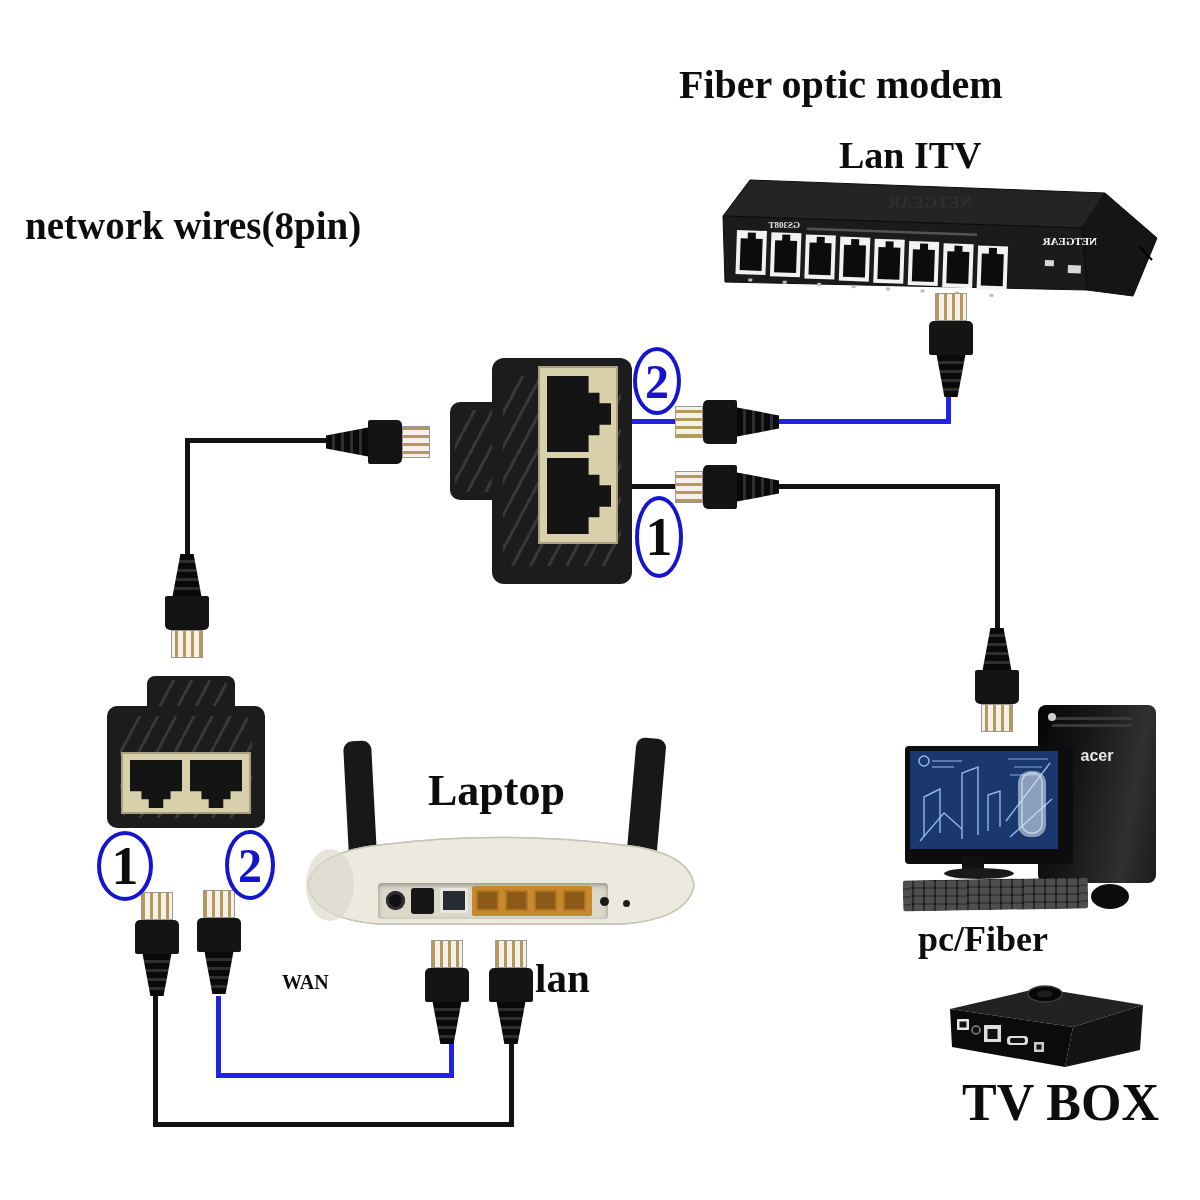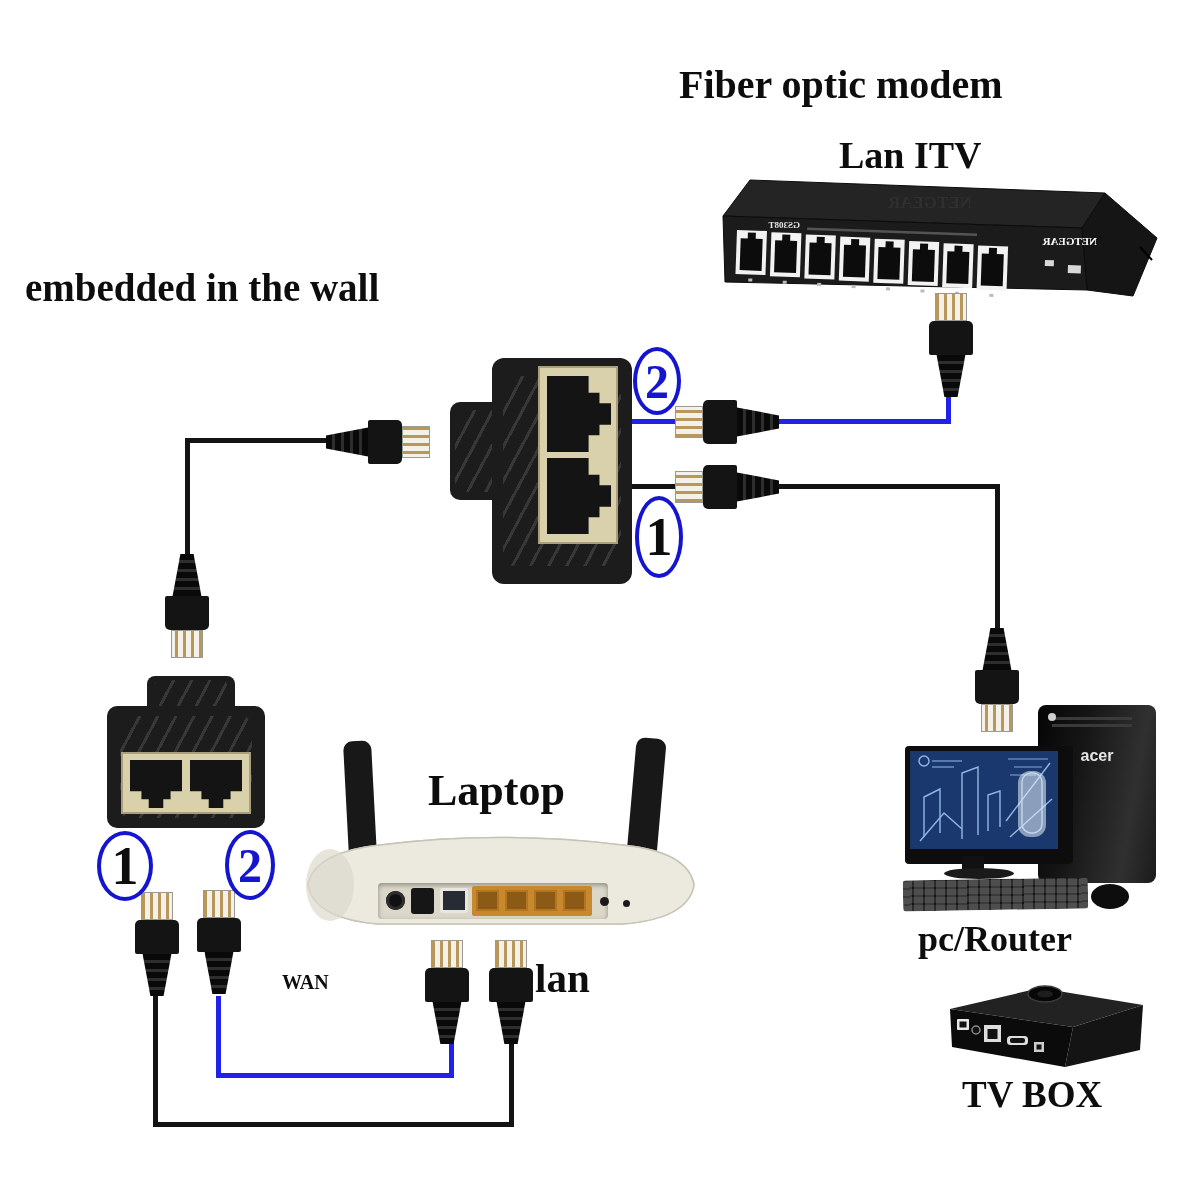--- a/index.html
+++ b/index.html
@@ -54,28 +54,28 @@
        transform:rotate(-1deg);z-index:3;
        background-image:repeating-linear-gradient(90deg,rgba(255,255,255,0.16) 0 9px,transparent 9px 11px),
                         repeating-linear-gradient(0deg,rgba(255,255,255,0.10) 0 6px,transparent 6px 8px);}
   #mouse{position:absolute;left:1091px;top:884px;width:38px;height:25px;border-radius:50%;background:#0d0d0d;z-index:3;}
 </style>
 </head>
 <body>
 
 <div id="canvas">
 
-  <div class="lbl" style="left:25px;top:268px;font-size:39px;">embedded in the wall</div>
+  <div class="lbl" style="left:25px;top:206px;font-size:39px;">network wires(8pin)</div>
   <div class="lbl" style="left:679px;top:64px;font-size:40px;">Fiber optic modem</div>
   <div class="lbl" style="left:823px;top:136px;font-size:38px;margin-left:16px;">Lan ITV</div>
   <div class="lbl" style="left:428px;top:768px;font-size:44px;">Laptop</div>
   <div class="lbl" style="left:282px;top:972px;font-size:20px;">WAN</div>
   <div class="lbl" style="left:535px;top:957px;font-size:41px;">lan</div>
-  <div class="lbl" style="left:918px;top:921px;font-size:36px;">pc/Router</div>
-  <div class="lbl" style="left:962px;top:1076px;font-size:37px;">TV BOX</div>
+  <div class="lbl" style="left:918px;top:921px;font-size:36px;">pc/Fiber</div>
+  <div class="lbl" style="left:962px;top:1076px;font-size:52px;">TV BOX</div>
 
   <div class="wire blue" style="left:623px;top:419px;width:327px;height:5px;"></div>
   <div class="wire blue" style="left:946px;top:396px;width:5px;height:28px;"></div>
   <div class="wire blue" style="left:216px;top:996px;width:5px;height:82px;"></div>
   <div class="wire blue" style="left:216px;top:1073px;width:238px;height:5px;"></div>
   <div class="wire blue" style="left:449px;top:1042px;width:5px;height:36px;"></div>
 
   <div class="wire" style="left:623px;top:484px;width:377px;height:5px;"></div>
   <div class="wire" style="left:995px;top:484px;width:5px;height:148px;"></div>
   <div class="wire" style="left:185px;top:438px;width:142px;height:5px;"></div>

